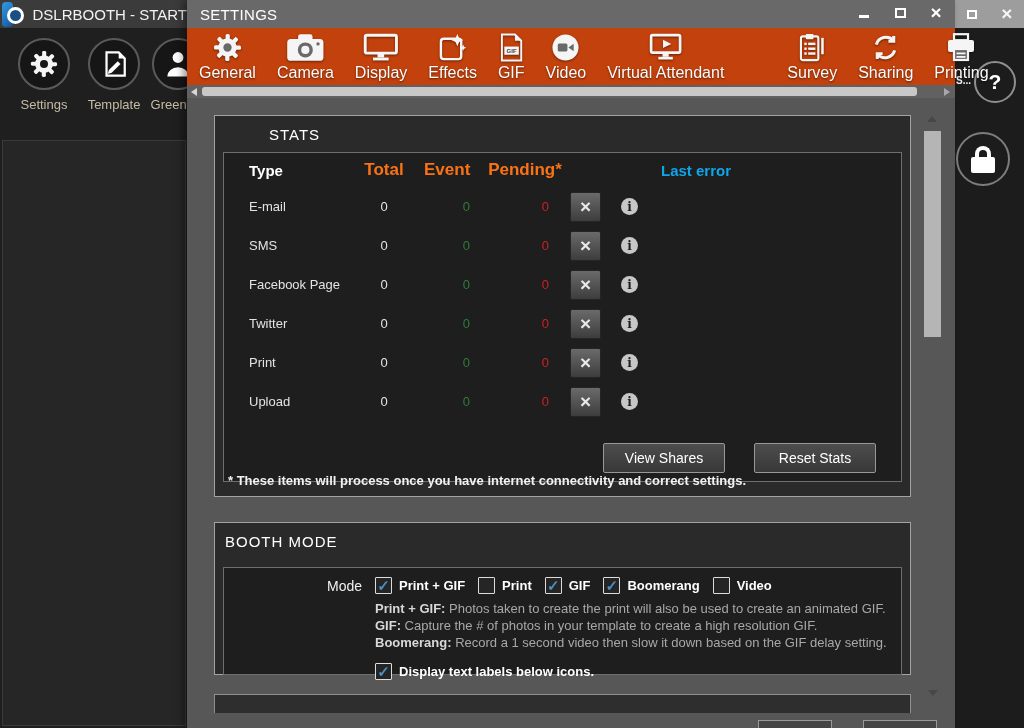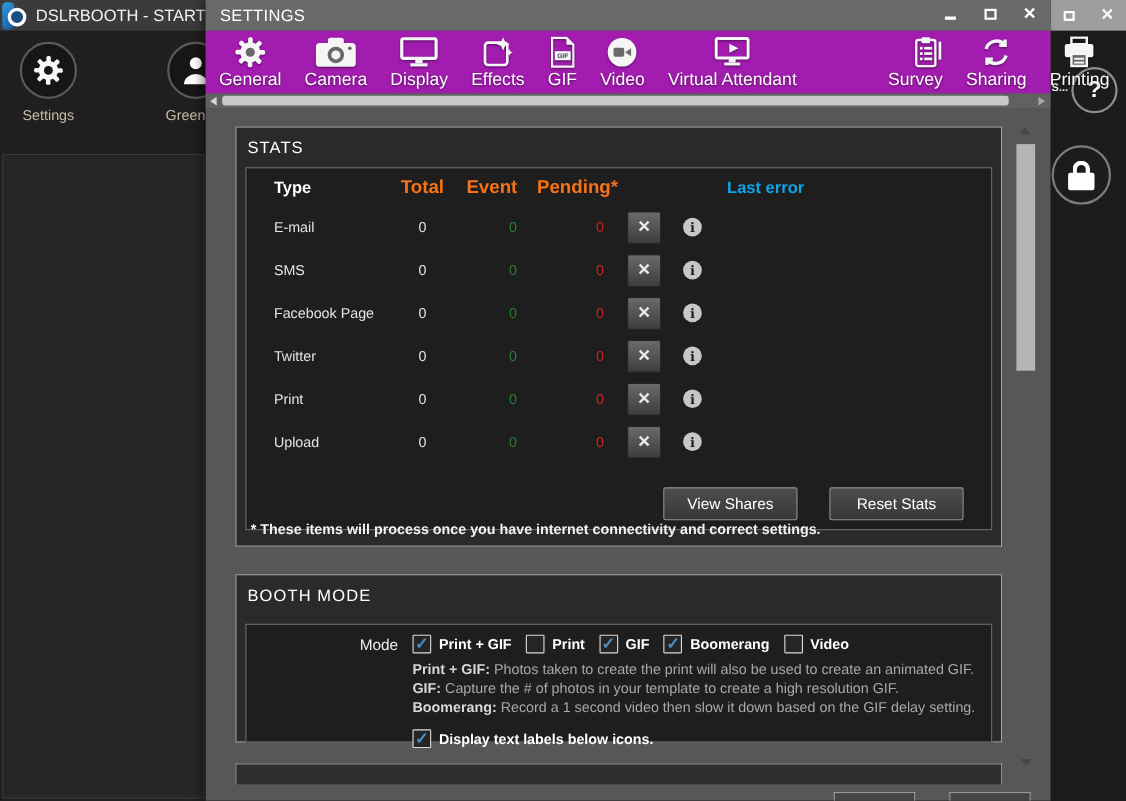--- a/index.html
+++ b/index.html
@@ -46,24 +46,24 @@
     display:flex; align-items:center; }
   .settings-title { color:#fff; font-size:15px; margin-left:13px; letter-spacing:.3px; }
   .win-controls { position:absolute; right:8px; top:5px; display:flex; gap:14px; }
   .wc-btn { width:22px; height:16px; display:flex; align-items:center; justify-content:center; }
   .glyph-min { width:10px; height:3px; background:#fff; margin-top:6px; }
   .glyph-max { width:11px; height:10px; border:2px solid #fff; }
   .glyph-max.small { width:10px; height:9px; }
   .glyph-close { color:#fff; font-size:19px; font-weight:bold; line-height:14px; }
   .glyph-close.dark { color:#f5f5f5; }
 
-  .toolbar { position:absolute; left:0; top:28px; width:100%; height:57px; background:#a21caf;
+  .toolbar { position:absolute; left:0; top:28px; width:100%; height:57px; background:#c2410c;
     display:flex; align-items:flex-start; padding:2px 0 0 12px; }
   .tb-item { display:flex; flex-direction:column; align-items:center; margin-right:21px; cursor:default; }
-  .tb-item:nth-child(8) { margin-left:62px;align-items:flex-end; }
+  .tb-item:nth-child(8) { margin-left:42px; }
   .tb-icon { height:32px; display:flex; align-items:flex-end; justify-content:center;
     filter:drop-shadow(0 1px 1px rgba(0,0,0,.45)); }
   .tb-icon svg { height:29px; width:auto; display:block; }
   .tb-label { font-size:16px; color:#fcfcfc; margin-top:2px; white-space:nowrap;
     text-shadow:0 1px 2px rgba(0,0,0,.55); }
 
   .hscroll { position:absolute; left:0; top:85px; width:768px; height:13px; background:#616161; }
   .hs-thumb { position:absolute; left:15px; top:2px; width:715px; height:9px; background:#c8c8c8; border-radius:3px; }
   .tri { width:0; height:0; position:absolute; }
   .tri-left { left:4px; top:3px; border-top:4px solid transparent; border-bottom:4px solid transparent;
@@ -73,21 +73,21 @@
 
   .vscroll { position:absolute; left:736px; top:112px; width:20px; height:586px; }
   .tri-up { left:4px; top:4px; border-left:5px solid transparent; border-right:5px solid transparent;
     border-bottom:6px solid #474747; }
   .tri-down { left:5px; bottom:2px; border-left:5px solid transparent; border-right:5px solid transparent;
     border-top:6px solid #474747; }
   .vs-thumb { position:absolute; left:1px; top:19px; width:17px; height:206px; background:#b5b5b5; }
 
   
   .panel { position:absolute; left:27px; width:697px; background:#2a2a2a; border:1px solid #a3a3a3; }
-  .panel-stats { top:115px; height:382px; }
+  .panel-stats { top:115px; height:382px;padding-left:44px; }
   .panel-booth { top:522px; height:153px; }
   .panel-third { top:694px; height:19px; background:#2e2e2e; border-color:#8f8f8f; border-bottom:none; }
   .panel-title { color:#fff; font-size:15px; letter-spacing:1px; padding:10px 0 0 10px; }
   .inner { position:absolute; left:8px; right:8px; background:#1e1e1e; border:1px solid #6e6e6e; }
   .inner-stats { top:36px; height:330px; }
   .inner-booth { top:44px; height:108px; }
 
   
   .trow { display:flex; align-items:center; height:39px; padding-left:25px; }
   .thead { height:34px; font-weight:bold; color:#fff; font-size:15px; }
@@ -155,20 +155,32 @@
                 <rect x="13" y="1" width="4.4" height="8" rx="1.6" transform="rotate(270 15 15)" fill="#f5f5f5"></rect>
                 <rect x="13" y="1" width="4.4" height="8" rx="1.6" transform="rotate(315 15 15)" fill="#f5f5f5"></rect>
                 <circle cx="15" cy="15" r="9.5"></circle>
               </g>
               <circle cx="15" cy="15" r="4.3" fill="#161616"></circle>
             </svg>
           </span>
         </div>
     <div class="side-label">Settings</div>
   </div>
+      <div class="side-item" style="left: 79px;">
+    <div class="side-circle">
+          <span class="side-ic">
+            <svg viewBox="0 0 30 30" style="height: 28px; display: block;">
+              <path d="M7 2.5 h13 l6.5 6.5 v18.5 h-19.5 Z" fill="none" stroke="#fff" stroke-width="2.4"></path>
+              <path d="M20 2.5 l6.5 6.5 h-6.5 Z" fill="#fff"></path>
+              <path d="M9.5 21.5 l9.5-9.5 3 3 -9.5 9.5 -4.2 1.2 Z" fill="#fff"></path>
+            </svg>
+          </span>
+        </div>
+    <div class="side-label">Template</div>
+  </div>
       <div class="side-item" style="left: 143px;">
     <div class="side-circle">
           <span class="side-ic">
             <svg viewBox="0 0 30 30" style="height: 28px; display: block;">
               <circle cx="15" cy="8" r="5.8" fill="#fff"></circle>
               <path d="M3.5 28.5 a11.5 10 0 0 1 23 0 Z" fill="#fff"></path>
             </svg>
           </span>
         </div>
     <div class="side-label">Green Sc</div>

